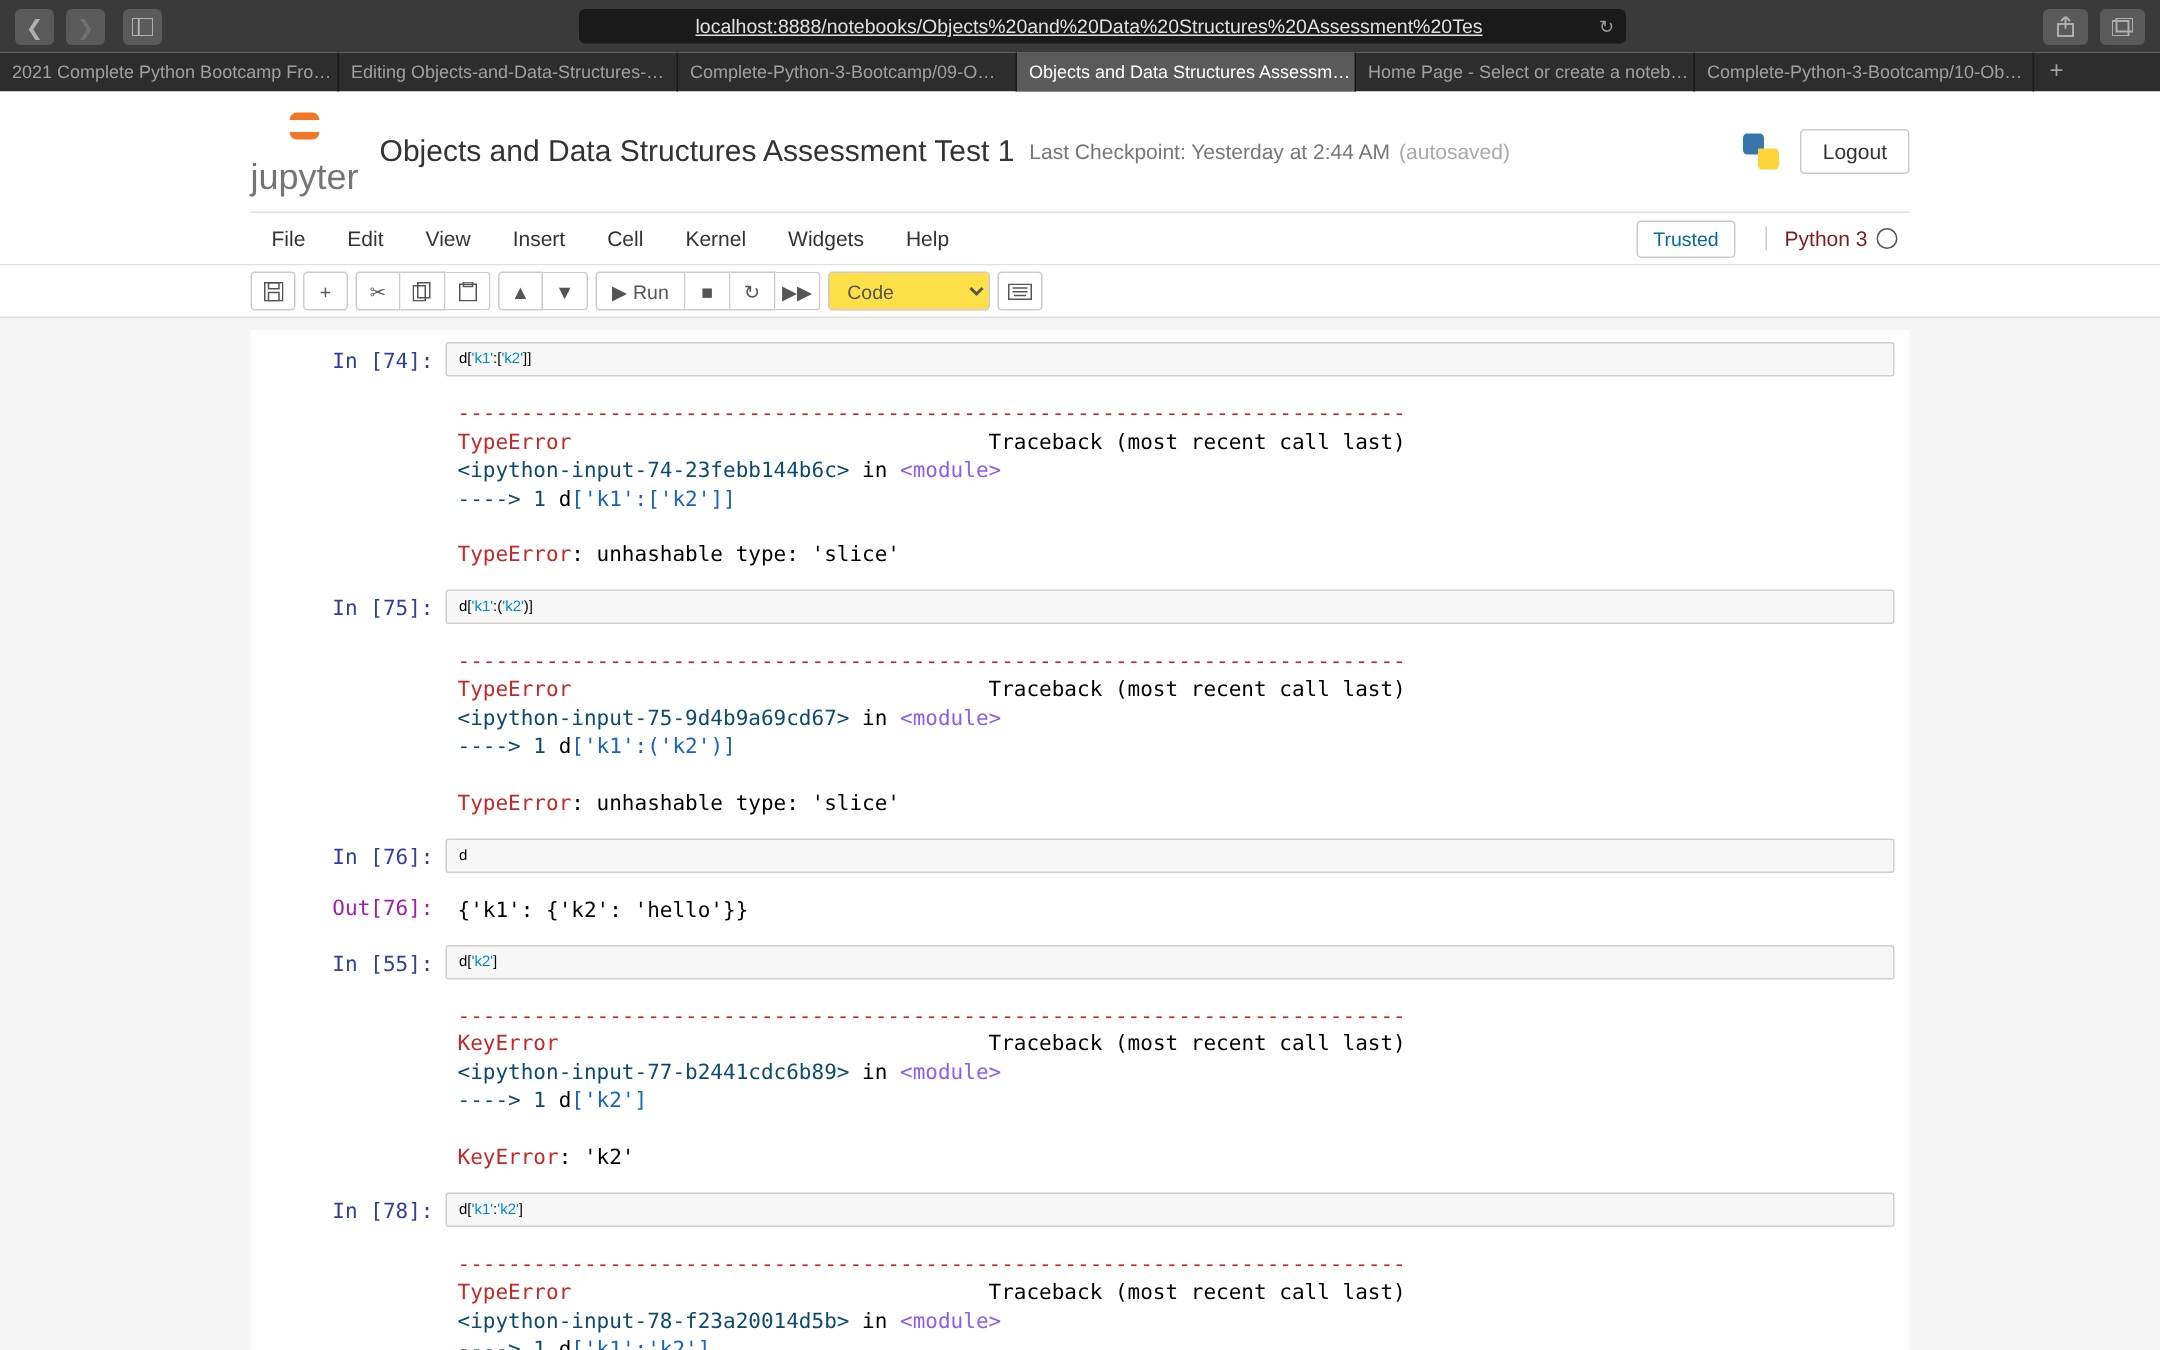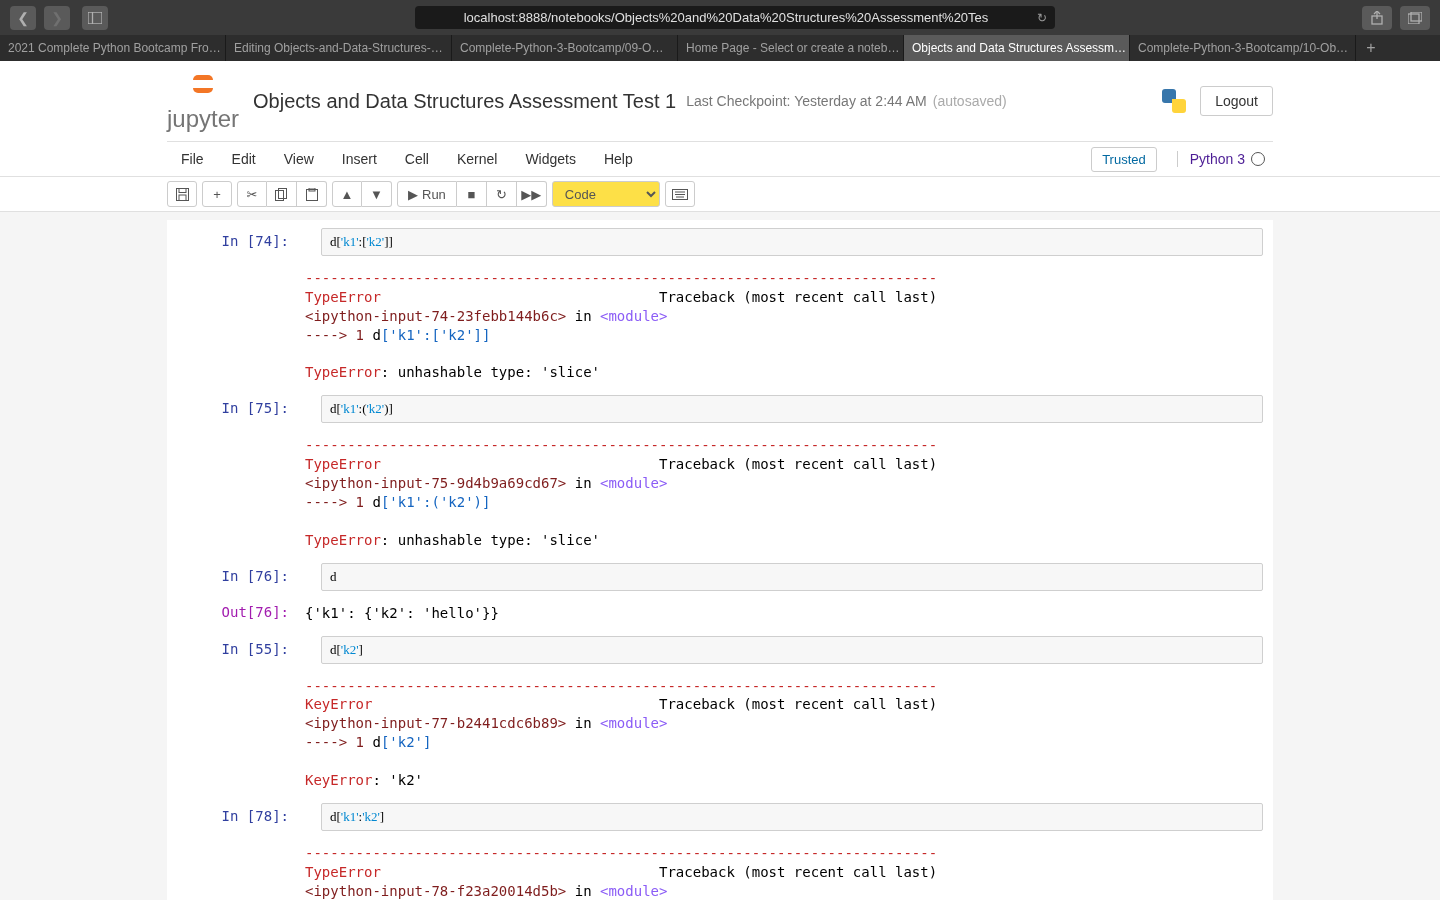--- a/index.html
+++ b/index.html
@@ -4,21 +4,21 @@
 <style>
 * { box-sizing: border-box; margin: 0; padding: 0; }
 body { font-family: -apple-system, "Helvetica Neue", Helvetica, Arial, sans-serif; background: #fff; width: 1440px; height: 900px; overflow: hidden; }
 
 
 .browser-top { background: #3a3a3a; height: 35px; display: flex; align-items: center; padding: 0 10px; gap: 8px; }
 .nav-arrow { width: 26px; height: 24px; background: #5a5a5a; border-radius: 4px; display: flex; align-items: center; justify-content: center; color: #b0b0b0; font-size: 14px; }
 .nav-arrow.disabled { color: #707070; }
 .sidebar-toggle { width: 26px; height: 24px; background: #5a5a5a; border-radius: 4px; display: flex; align-items: center; justify-content: center; color: #b0b0b0; margin-left: 4px; }
 .url-bar { flex: 1; display: flex; justify-content: center; }
-.url-inner { background: #1a1a1a; color: #e0e0e0; padding: 4px 30px 4px 12px; border-radius: 4px; font-size: 13px; width: 640px; text-align: center; position: relative; }
+.url-inner { background: #1a1a1a; color: #e0e0e0; padding: 4px 30px 4px 12px; border-radius: 4px; font-size: 13px; width: 698px; text-align: center; position: relative; text-decoration: underline; }
 .url-refresh { position: absolute; right: 8px; top: 50%; transform: translateY(-50%); color: #999; font-size: 12px; }
 .right-buttons { display: flex; gap: 8px; }
 .share-btn, .tabs-btn { width: 30px; height: 24px; background: #5a5a5a; border-radius: 4px; display: flex; align-items: center; justify-content: center; color: #b0b0b0; }
 
 
 .tab-bar { background: #2d2d2d; height: 26px; display: flex; }
 .tab { flex: 0 0 auto; width: 226px; padding: 0 8px; display: flex; align-items: center; color: #a0a0a0; font-size: 12px; border-right: 1px solid #1a1a1a; overflow: hidden; white-space: nowrap; text-overflow: ellipsis; cursor: default; }
 .tab.active { background: #5a5a5a; color: #fff; }
 .tab-add { width: 30px; display: flex; align-items: center; justify-content: center; color: #a0a0a0; font-size: 16px; }
 
@@ -38,21 +38,21 @@
 .python-logo::before { content: ''; position: absolute; width: 14px; height: 14px; background: #3776ab; border-radius: 3px 3px 0 3px; top: 2px; left: 2px; }
 .python-logo::after { content: ''; position: absolute; width: 14px; height: 14px; background: #ffd43b; border-radius: 0 3px 3px 3px; bottom: 2px; right: 2px; }
 .logout-btn { border: 1px solid #ccc; padding: 6px 14px; border-radius: 3px; font-size: 14px; color: #333; background: #fff; cursor: pointer; }
 
 
 .menu-container { border-bottom: 1px solid #e0e0e0; background: #fff; }
 .menu-bar { display: flex; align-items: center; padding: 0; max-width: 1106px; margin: 0 auto; height: 34px; }
 .menu-item { padding: 0 14px; color: #333; font-size: 14px; cursor: default; }
 .menu-spacer { flex: 1; }
 .trusted { border: 1px solid #ccc; padding: 4px 10px; border-radius: 3px; font-size: 13px; color: #0369a1; margin-right: 20px; }
-.kernel-name { color: #4c1d95; font-size: 14px; margin-right: 8px; display: flex; align-items: center; gap: 6px; border-left: 1px solid #ccc; padding-left: 12px; }
+.kernel-name { color: #7f1d1d; font-size: 14px; margin-right: 8px; display: flex; align-items: center; gap: 6px; border-left: 1px solid #ccc; padding-left: 12px; }
 .kernel-indicator { width: 14px; height: 14px; border: 1px solid #555; border-radius: 50%; }
 
 
 .toolbar-container { border-bottom: 1px solid #e0e0e0; background: #fff; }
 .toolbar { display: flex; align-items: center; padding: 4px 0; gap: 5px; max-width: 1106px; margin: 0 auto; }
 .tb-group { display: flex; }
 .tb-btn { width: 30px; height: 26px; border: 1px solid #ccc; background: #fff; display: flex; align-items: center; justify-content: center; font-size: 13px; color: #555; cursor: pointer; }
 .tb-group .tb-btn:not(:first-child) { border-left: none; }
 .tb-group .tb-btn:first-child { border-radius: 3px 0 0 3px; }
 .tb-group .tb-btn:last-child { border-radius: 0 3px 3px 0; }
@@ -61,24 +61,24 @@
 .cell-type-select { height: 26px; border: 1px solid #ccc; border-radius: 3px; padding: 0 20px 0 8px; font-size: 13px; color: #555; background: #fde047; width: 108px; }
 
 
 .notebook-area { background: #f5f5f5; padding: 8px 0 40px; height: calc(900px - 35px - 26px - 44px - 34px - 34px); overflow-y: auto; }
 .notebook-inner { max-width: 1106px; margin: 0 auto; background: #fff; padding: 6px 0; }
 .cell { display: flex; padding: 2px 0; margin-bottom: 4px; }
 .prompt { width: 130px; text-align: right; padding: 5px 8px; font-family: "SF Mono", Monaco, Menlo, Consolas, monospace; font-size: 14px; flex-shrink: 0; }
 .prompt.in { color: #303f9f; }
 .prompt.out { color: #a21caf; }
 .code-area { flex: 1; margin-right: 10px; }
-.code-input { border: 1px solid #cfcfcf; background: #f7f7f7; border-radius: 2px; padding: 5px 8px; font-family: Liberation Serif, serif; font-size: 13px; white-space: pre; margin-left: 24px; }
+.code-input { border: 1px solid #cfcfcf; background: #f7f7f7; border-radius: 2px; padding: 5px 8px; font-family: Liberation Sans, sans-serif; font-size: 10px; white-space: pre; }
 .output-area { font-family: "SF Mono", Monaco, Menlo, Consolas, monospace; font-size: 14px; padding: 5px 8px; white-space: pre; line-height: 1.35; }
 .c-red { color: #c62828; }
-.c-green { color: #7f1d1d; }
+.c-green { color: #0c4a6e; }
 .c-cyan { color: #8b5cf6; }
 .c-blue { color: #1565c0; }
 .c-str { color: #0288d1; }
 </style>
 </head>
 <body>
 
 <div class="browser-top">
   <div class="nav-arrow">❮</div>
   <div class="nav-arrow disabled">❯</div>
@@ -108,22 +108,22 @@
           <rect x="3" y="0" width="11" height="9" fill="none" stroke="#b0b0b0" stroke-width="1.3"></rect>
         </svg>
     </div>
   </div>
 </div>
 
 <div class="tab-bar">
   <div class="tab">2021 Complete Python Bootcamp Fro…</div>
   <div class="tab">Editing Objects-and-Data-Structures-…</div>
   <div class="tab">Complete-Python-3-Bootcamp/09-O…</div>
+  <div class="tab active">Objects and Data Structures Assessm…</div>
   <div class="tab">Home Page - Select or create a noteb…</div>
-  <div class="tab active">Objects and Data Structures Assessm…</div>
   <div class="tab">Complete-Python-3-Bootcamp/10-Ob…</div>
   <div class="tab-add">+</div>
 </div>
 
 <div class="jupyter-wrap">
 
   <div class="jupyter-header">
     <div class="jupyter-logo">
       <span class="logo-icon"></span>
       <span>jupyter</span>

